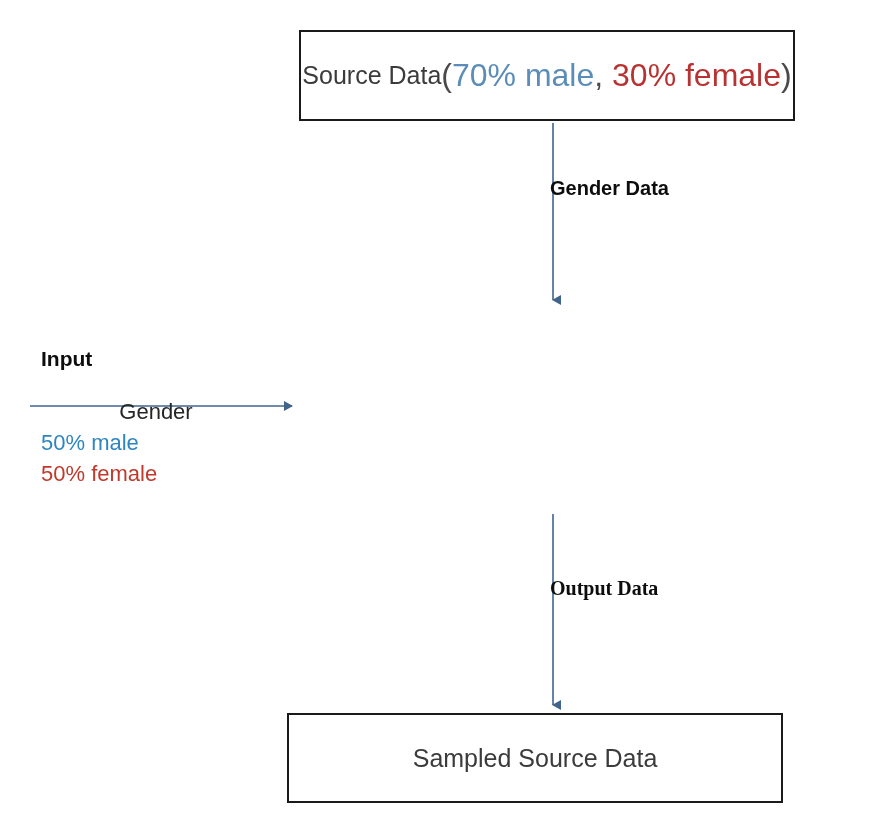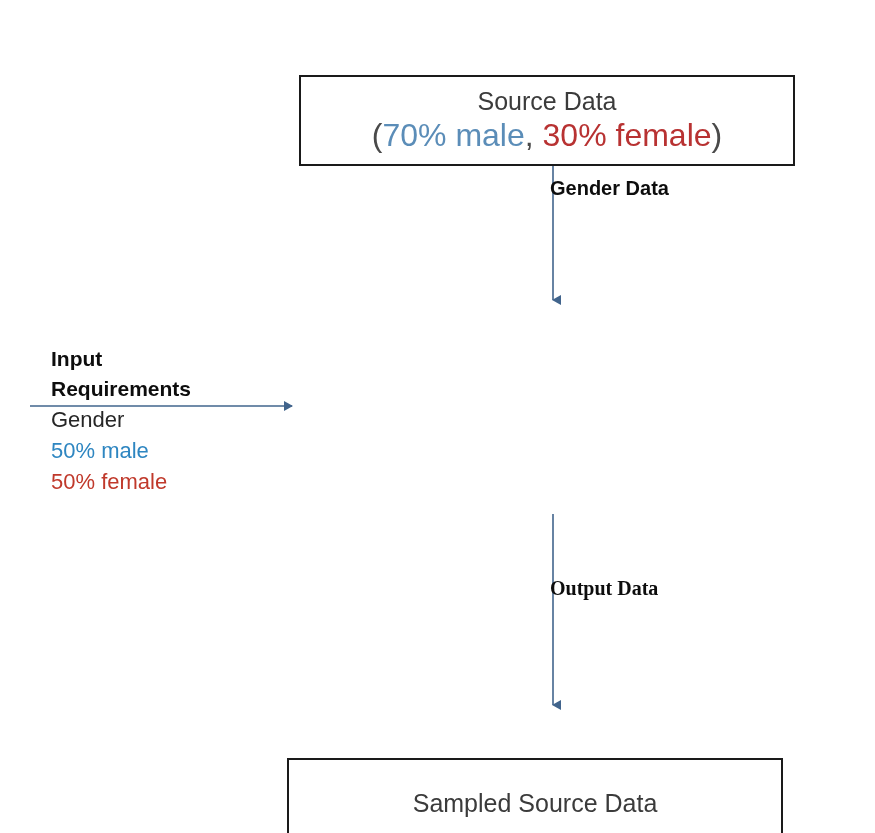--- a/index.html
+++ b/index.html
@@ -19,25 +19,24 @@
     height: 833px;
     background: #ffffff;
   }
 
   
   .node {
     position: absolute;
     box-sizing: border-box;
     background: #ffffff;
     display: flex;
-    flex-direction: column;
+    flex-direction: row;
     align-items: center;
     justify-content: center;
     text-align: center;
-    margin-top: 45px;
   }
   .node-black {
     border: 2px solid #1a1a1a;
   }
   .node-blue {
     border: 2px solid #41648c;
   }
 
   #source-box {
     left: 299px;
@@ -109,21 +108,21 @@
   }
   #output-data-label {
     left: 550px;
     top: 577px;
     font-family: Liberation Serif, serif;
   }
 
   
   #requirements {
     position: absolute;
-    left: 51px;
+    left: 41px;
     top: 344px;
     width: 230px;
   }
   .req-strong {
     font-size: 21px;
     font-weight: bold;
     color: #0d0d0d;
     line-height: 1.42;
     white-space: nowrap;
   }
@@ -142,21 +141,21 @@
     white-space: nowrap;
   }
   .req-female {
     font-size: 22px;
     font-weight: 400;
     color: #c0392b;
     line-height: 1.42;
     white-space: nowrap;
   }
   
-  #req-gender { margin-top: 0; }
+  #req-gender { margin-top: 22px; text-align: center; }
 </style>
 </head>
 <body>
 
 <div id="canvas">
 
   <svg id="wires" viewBox="0 0 875 833" width="875" height="833" xmlns="http://www.w3.org/2000/svg">
     <defs>
       <marker id="arrowDown" markerWidth="12" markerHeight="12" refX="6" refY="9" orient="auto" markerUnits="userSpaceOnUse">
         <path d="M1,1 L11,1 L6,10 Z" fill="#41648c"></path>
@@ -179,21 +178,20 @@
       <span class="paren">(</span><span class="male-src">70% male</span><span class="paren">,</span>
       <span class="female-src">30% female</span><span class="paren">)</span>
     </div>
   </div>
 
   <div class="edge-label" id="input-data-label">Gender Data</div>
 
 
   <div id="requirements">
     <div class="req-strong">Input</div>
-    <div class="req-strong">Requirements</div>
     <div class="req-plain" id="req-gender">Gender</div>
     <div class="req-male">50% male</div>
     <div class="req-female">50% female</div>
   </div>
 
   <div class="edge-label" id="output-data-label">Output Data</div>
 
   <div class="node node-black" id="sampled-box">
     <div class="node-line-1">Sampled Source Data</div>
   </div>

